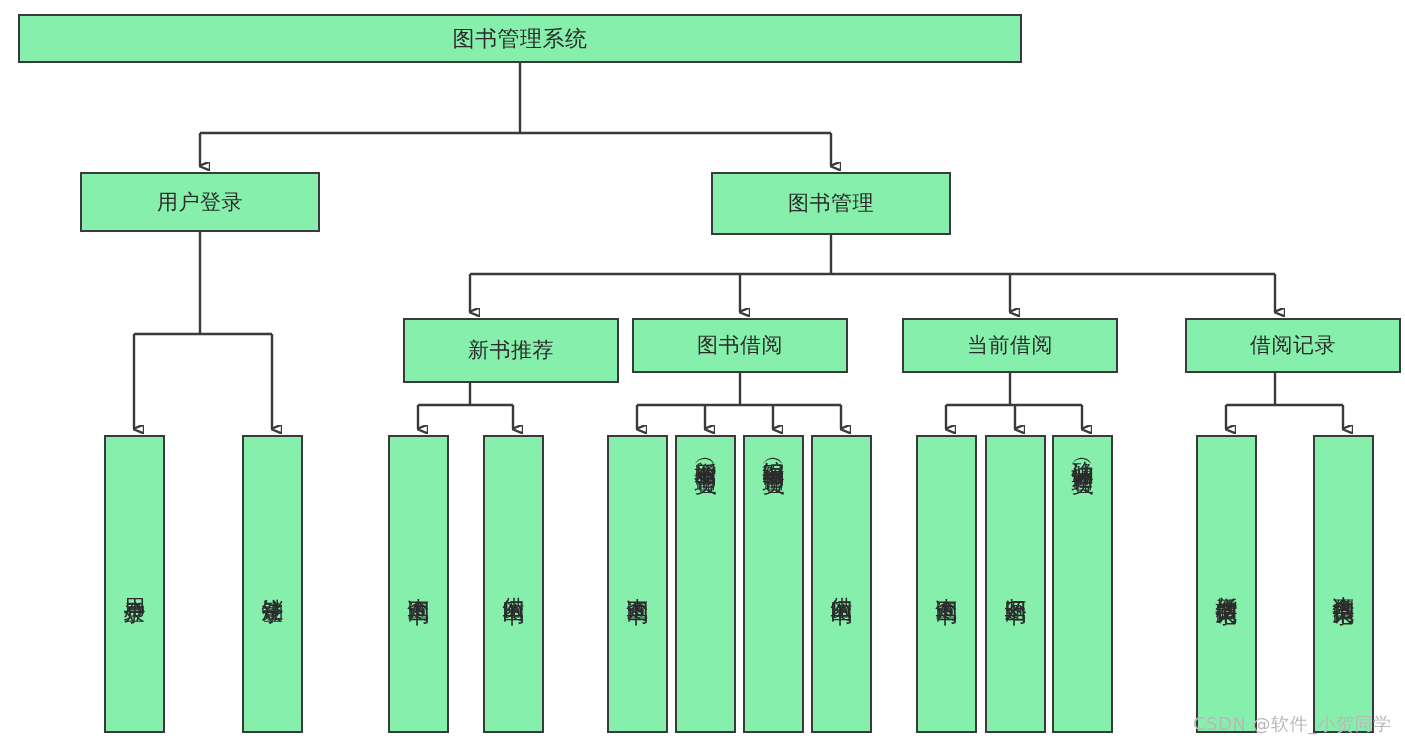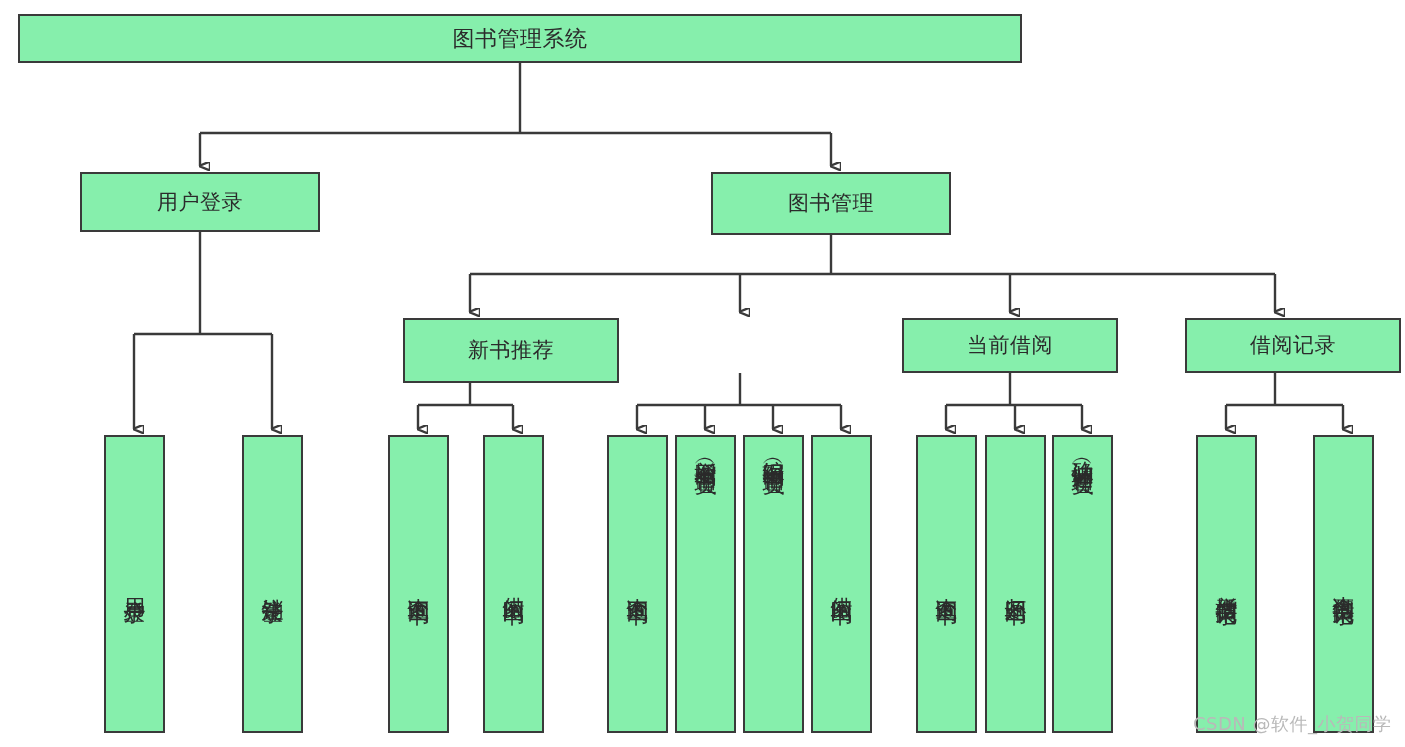--- a/index.html
+++ b/index.html
@@ -134,20 +134,23 @@
   </div>
 
   <div class="node horiz" style="left:711px;top:172px;width:240px;height:63px;">
     <span class="label">图书管理</span>
   </div>
 
   <div class="node horiz" style="left:362px;top:318px;width:216px;height:65px;margin-left:41px;">
     <span class="label">新书推荐</span>
   </div>
 
+  <div class="node horiz" style="left:632px;top:318px;width:216px;height:55px;">
+    <span class="label">图书借阅</span>
+  </div>
 
   <div class="node horiz" style="left:902px;top:318px;width:216px;height:55px;">
     <span class="label">当前借阅</span>
   </div>
 
   <div class="node horiz" style="left:1167px;top:318px;width:216px;height:55px;margin-left:18px;">
     <span class="label">借阅记录</span>
   </div>
 
   <div class="node vert mid" style="left:104px;top:435px;width:61px;height:298px;">

